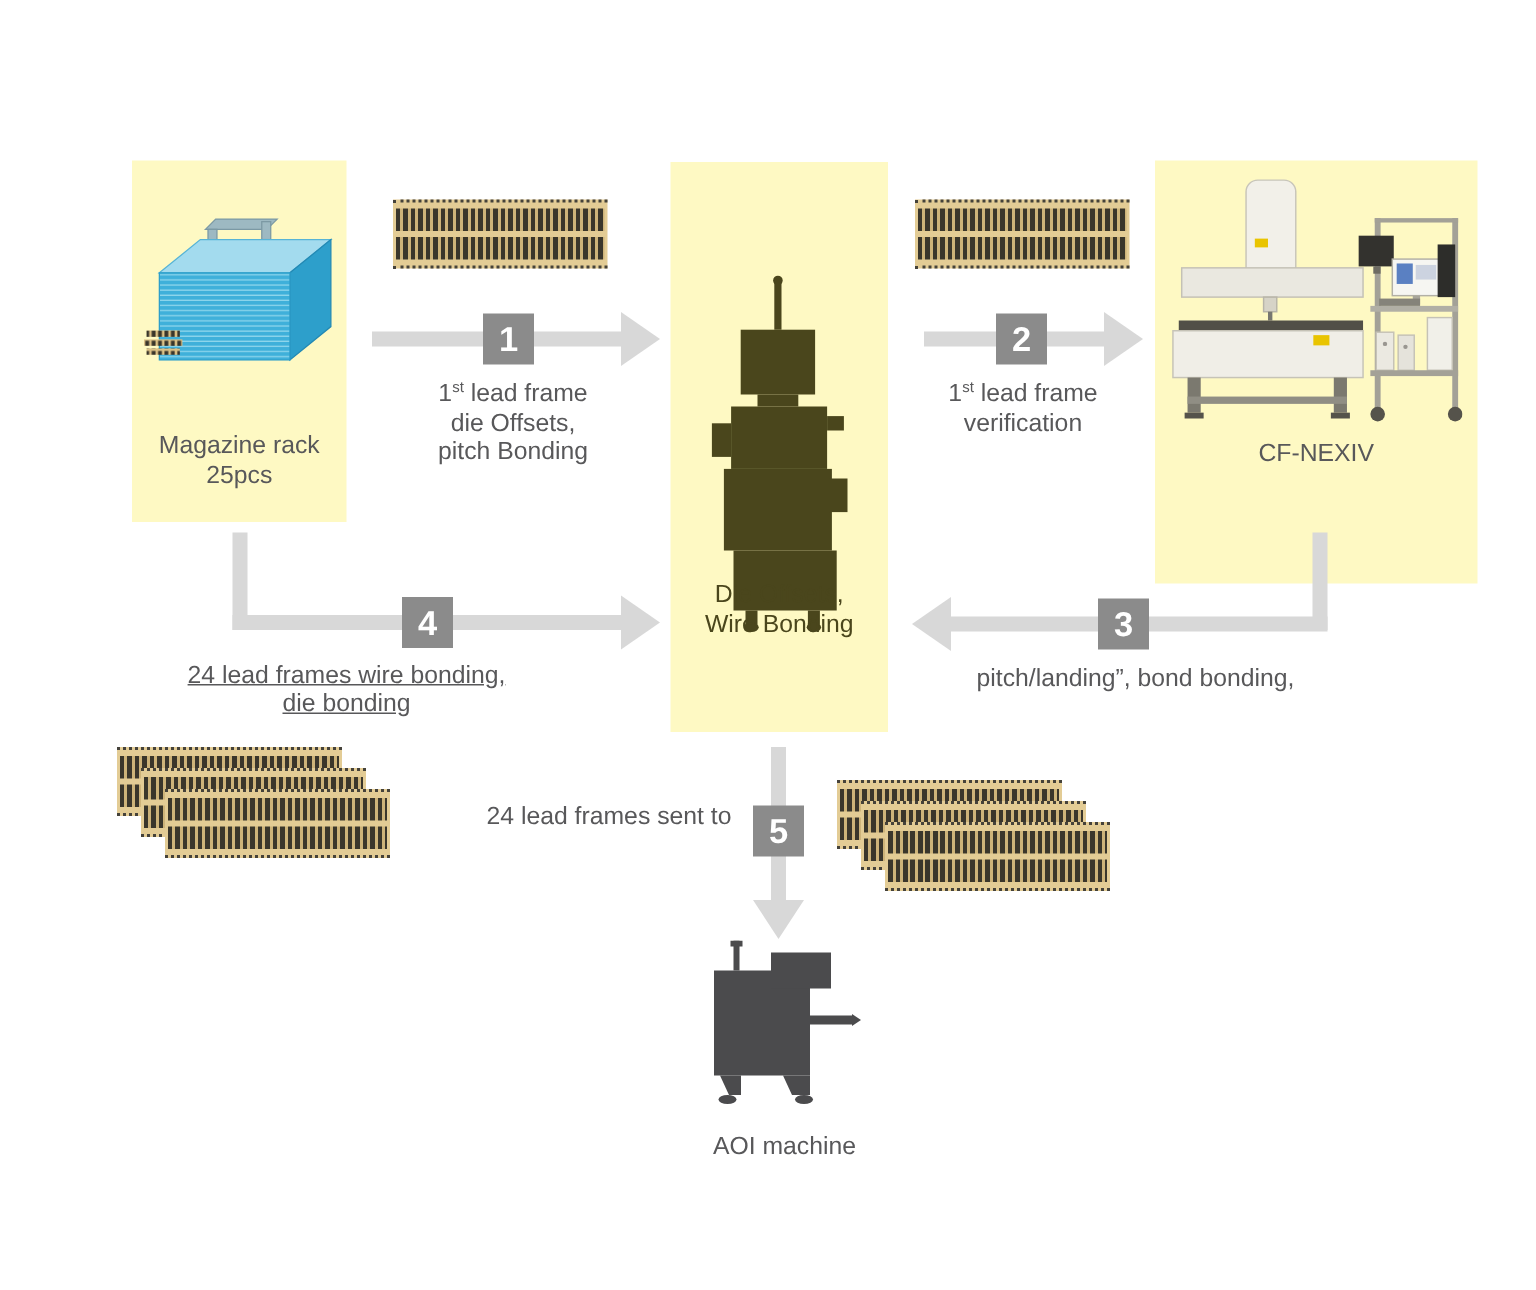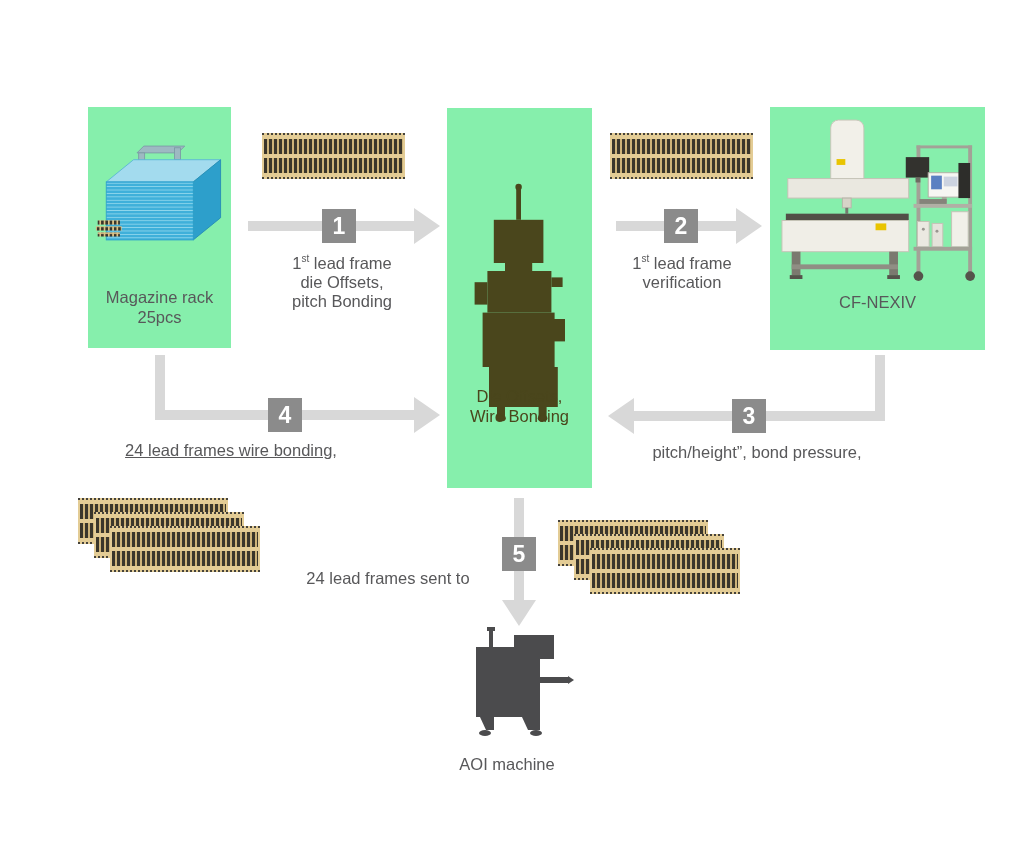--- a/index.html
+++ b/index.html
@@ -1,20 +1,20 @@
 <!DOCTYPE html>
 <html><head>
 <meta charset="utf-8">
 <style>
   html,body{margin:0;padding:0;background:#ffffff;}
   .canvas{position:relative;width:1024px;height:860px;background:#ffffff;
           font-family:"Liberation Sans",sans-serif;overflow:hidden;}
 
   
-  .ybox{position:absolute;background:#86efac;}
+  .ybox{position:absolute;background:#fef9c3;}
 
   
   .node-label{position:absolute;left:0;width:100%;text-align:center;
               color:#58585a;font-size:16.5px;line-height:20px;}
   .node-label.olive{color:#4a461c;}
 
   
   .hline,.vline{position:absolute;background:#d8d8d8;}
   .hline{height:10px;}
   .vline{width:10px;}
@@ -98,21 +98,21 @@
         <ellipse cx="35" cy="294" rx="6" ry="4"></ellipse>
         <ellipse cx="87" cy="294" rx="6" ry="4"></ellipse>
       </g>
     </svg>
     <div class="node-label olive" style="top:278px;">
       <div>Die Offsets,</div>
       <div>Wire Bonding</div>
     </div>
   </div>
 
-  <div class="ybox" style="left:770px;top:107px;width:215px;height:243px;">
+  <div class="ybox" style="left:770px;top:107px;width:215px;height:282px;">
     <svg class="machine-svg" style="left:10px;top:10px;" width="195" height="168" viewBox="0 0 200 170">
 
       <rect x="52" y="2" width="34" height="78" rx="8" fill="#f2f0e9" stroke="#c8c5b9"></rect>
       <rect x="58" y="42" width="9" height="6" fill="#e9c400"></rect>
       <rect x="8" y="62" width="124" height="20" fill="#eae8e0" stroke="#c4c1b5"></rect>
       <rect x="64" y="82" width="9" height="10" fill="#d6d3c7" stroke="#b8b5a9"></rect>
       <rect x="67" y="92" width="3" height="6" fill="#777770"></rect>
       <rect x="6" y="98" width="126" height="7" fill="#514f47"></rect>
       <rect x="2" y="105" width="130" height="32" fill="#f0eee7" stroke="#c6c3b7"></rect>
       <rect x="98" y="108" width="11" height="7" fill="#e9c400"></rect>
@@ -155,21 +155,21 @@
       <rect x="6" y="20" width="64" height="70"></rect>
       <rect x="44" y="8" width="40" height="24"></rect>
       <rect x="70" y="50" width="28" height="6"></rect>
       <polygon points="98,49 104,53 98,57"></polygon>
       <polygon points="10,90 24,90 24,103 16,103"></polygon>
       <polygon points="52,90 70,90 70,103 58,103"></polygon>
       <ellipse cx="15" cy="106" rx="6" ry="3"></ellipse>
       <ellipse cx="66" cy="106" rx="6" ry="3"></ellipse>
     </g>
   </svg>
-  <div class="caption" style="left:422px;top:755px;width:170px;">
+  <div class="caption" style="left:438px;top:755px;width:170px;">
     <div>AOI machine</div>
   </div>
 
   <div class="leadframe" style="left:262px;top:133px;">
     <div class="row"></div>
       <div class="row"></div>
   </div>
   <div class="leadframe" style="left:610px;top:133px;">
     <div class="row"></div>
       <div class="row"></div>
@@ -216,31 +216,32 @@
   <div class="caption" style="left:592px;top:249px;width:180px;">
     <div><span>1</span><sup class="st">st</sup><span> lead frame</span></div>
     <div>verification</div>
   </div>
 
   <div class="vline" style="left:875px;top:355px;height:65px;"></div>
   <div class="hline" style="left:634px;top:411px;width:251px;"></div>
   <div class="head-l" style="left:608px;top:398px;"></div>
   <div class="step-square" style="left:732px;top:399px;">3</div>
   <div class="caption" style="left:612px;top:443px;width:290px;">
-    <div>pitch/height”, bond pressure,</div>
+    <div>pitch/landing”, bond bonding,</div>
   </div>
 
   <div class="vline" style="left:155px;top:355px;height:65px;"></div>
   <div class="hline" style="left:155px;top:410px;width:259px;"></div>
   <div class="head-r" style="left:414px;top:397px;"></div>
   <div class="step-square" style="left:268px;top:398px;">4</div>
   <div class="caption" style="left:66px;top:441px;width:330px;text-decoration:underline;">
     <div>24 lead frames wire bonding,</div>
+    <div>die bonding</div>
   </div>
 
   <div class="vline" style="left:514px;top:498px;height:104px;"></div>
   <div class="head-d" style="left:502px;top:600px;"></div>
   <div class="step-square" style="left:502px;top:537px;">5</div>
-  <div class="caption" style="left:290px;top:535px;width:196px;margin-top:34px;">
+  <div class="caption" style="left:308px;top:535px;width:196px;">
     <div>24 lead frames sent to</div>
   </div>
 
 </div>
 
 </body></html>

